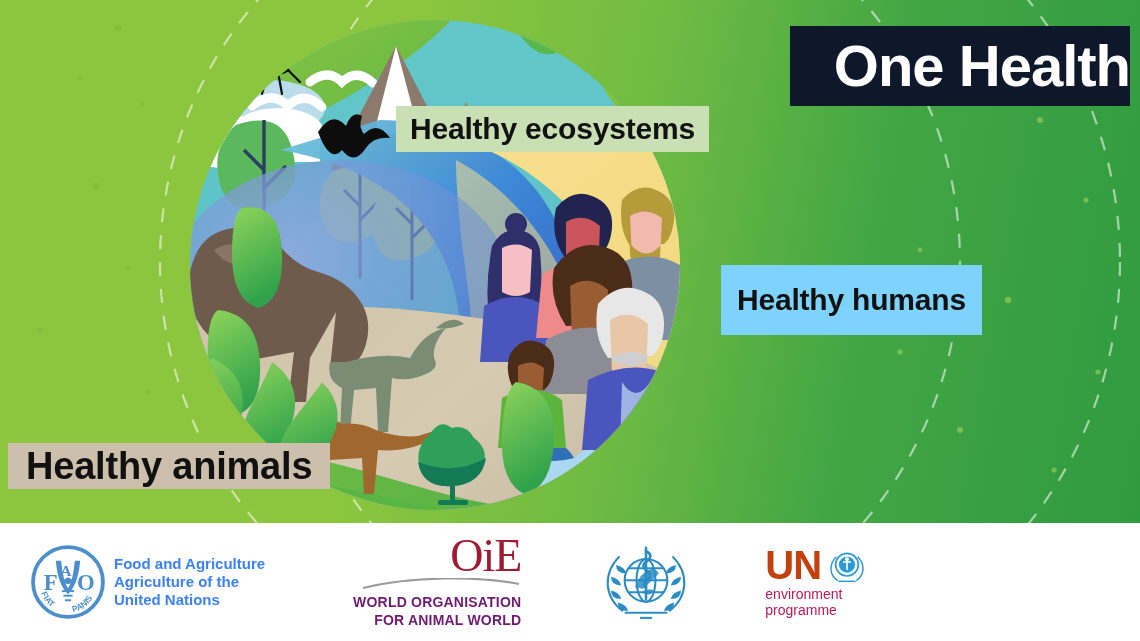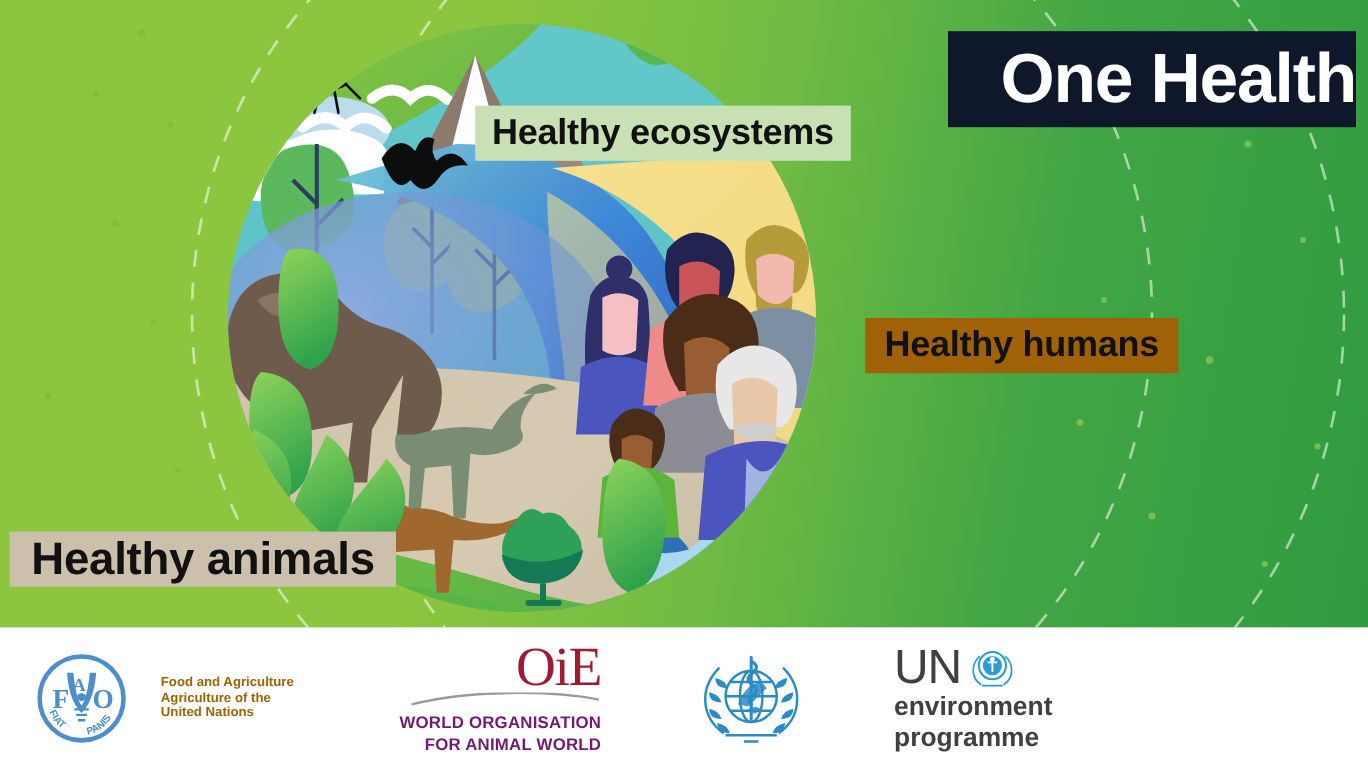--- a/index.html
+++ b/index.html
@@ -10,45 +10,45 @@
   .bg{position:absolute;left:0;top:0;width:1140px;height:523px;
       background:linear-gradient(100deg,#8CC63E 0%,#8CC63E 34%,#6FBB43 55%,#43A644 74%,#2F9B40 100%);}
   .bg-arcs{position:absolute;left:0;top:0;width:1140px;height:523px;}
 
   
   .sphere-wrap{position:absolute;left:160px;top:10px;width:580px;height:510px;}
 
   
   .chip{position:absolute;display:flex;align-items:center;
         font-weight:bold;color:#111;letter-spacing:-0.2px;white-space:nowrap;}
-  #chip-eco{left:396px;top:88px;height:46px;padding:0 14px;background:#C9E0B5;font-size:30px;}
-  #chip-hum{left:721px;top:265px;height:46px;padding:0 16px;background:#a16207;font-size:30px;}
+  #chip-eco{left:396px;top:106px;height:46px;padding:0 14px;background:#C9E0B5;font-size:30px;}
+  #chip-hum{left:721px;top:265px;height:46px;padding:12px 16px;background:#7dd3fc;font-size:30px;}
   #chip-ani{left:8px;top:443px;height:46px;padding:0 18px;background:#CCC0AC;font-size:38px;}
 
   
   #title-band{position:absolute;left:790px;top:26px;width:340px;height:80px;
       background:#0f172a;display:flex;align-items:center;justify-content:flex-end;}
   #title-band span{color:#fff;font-size:58px;font-weight:bold;letter-spacing:-1px;line-height:1;}
 
   
   .logobar{position:absolute;left:0;top:523px;width:1140px;height:118px;background:#fff;
            display:flex;align-items:center;}
   .logo{display:flex;align-items:center;}
   #logo-fao{margin-left:30px;}
-  #logo-fao .txt{margin-left:28px;color:#a16207;font-weight:bold;font-size:11px;line-height:1.18;}
+  #logo-fao .txt{margin-left:8px;color:#3b82f6;font-weight:bold;font-size:15px;line-height:1.18;}
   #logo-oie{margin-left:88px;text-align:right;}
   #logo-oie .oie-word{font-family:"Liberation Serif","DejaVu Serif",serif;color:#9E1B32;
       font-size:46px;line-height:0.9;letter-spacing:-1px;font-weight:normal;}
   #logo-oie .oie-sub{color:#701a75;font-weight:bold;font-size:14px;line-height:1.25;letter-spacing:0.2px;}
   #logo-who{margin-left:78px;}
   #logo-who .txt{margin-left:10px;color:#2B8CC4;font-weight:bold;font-size:28px;line-height:1.02;}
   #logo-unep{margin-left:72px;}
   #logo-unep .un-row{display:flex;align-items:center;}
-  #logo-unep .un-word{color:#404040;font-weight:normal;font-size:40px;line-height:0.92;letter-spacing:-1px;}
-  #logo-unep .un-sub{color:#404040;font-weight:bold;font-size:22px;line-height:1.16;}
+  #logo-unep .un-word{color:#c2410c;font-weight:bold;font-size:40px;line-height:0.92;letter-spacing:-1px;}
+  #logo-unep .un-sub{color:#be185d;font-weight:normal;font-size:14px;line-height:1.16;}
 </style>
 </head>
 <body>
 
 <div id="stage">
 
   <div class="bg"></div>
 
   <svg class="bg-arcs" viewBox="0 0 1140 523">
     <g fill="none" stroke="#ffffff" stroke-opacity="0.55" stroke-width="2.2" stroke-dasharray="14 13">

